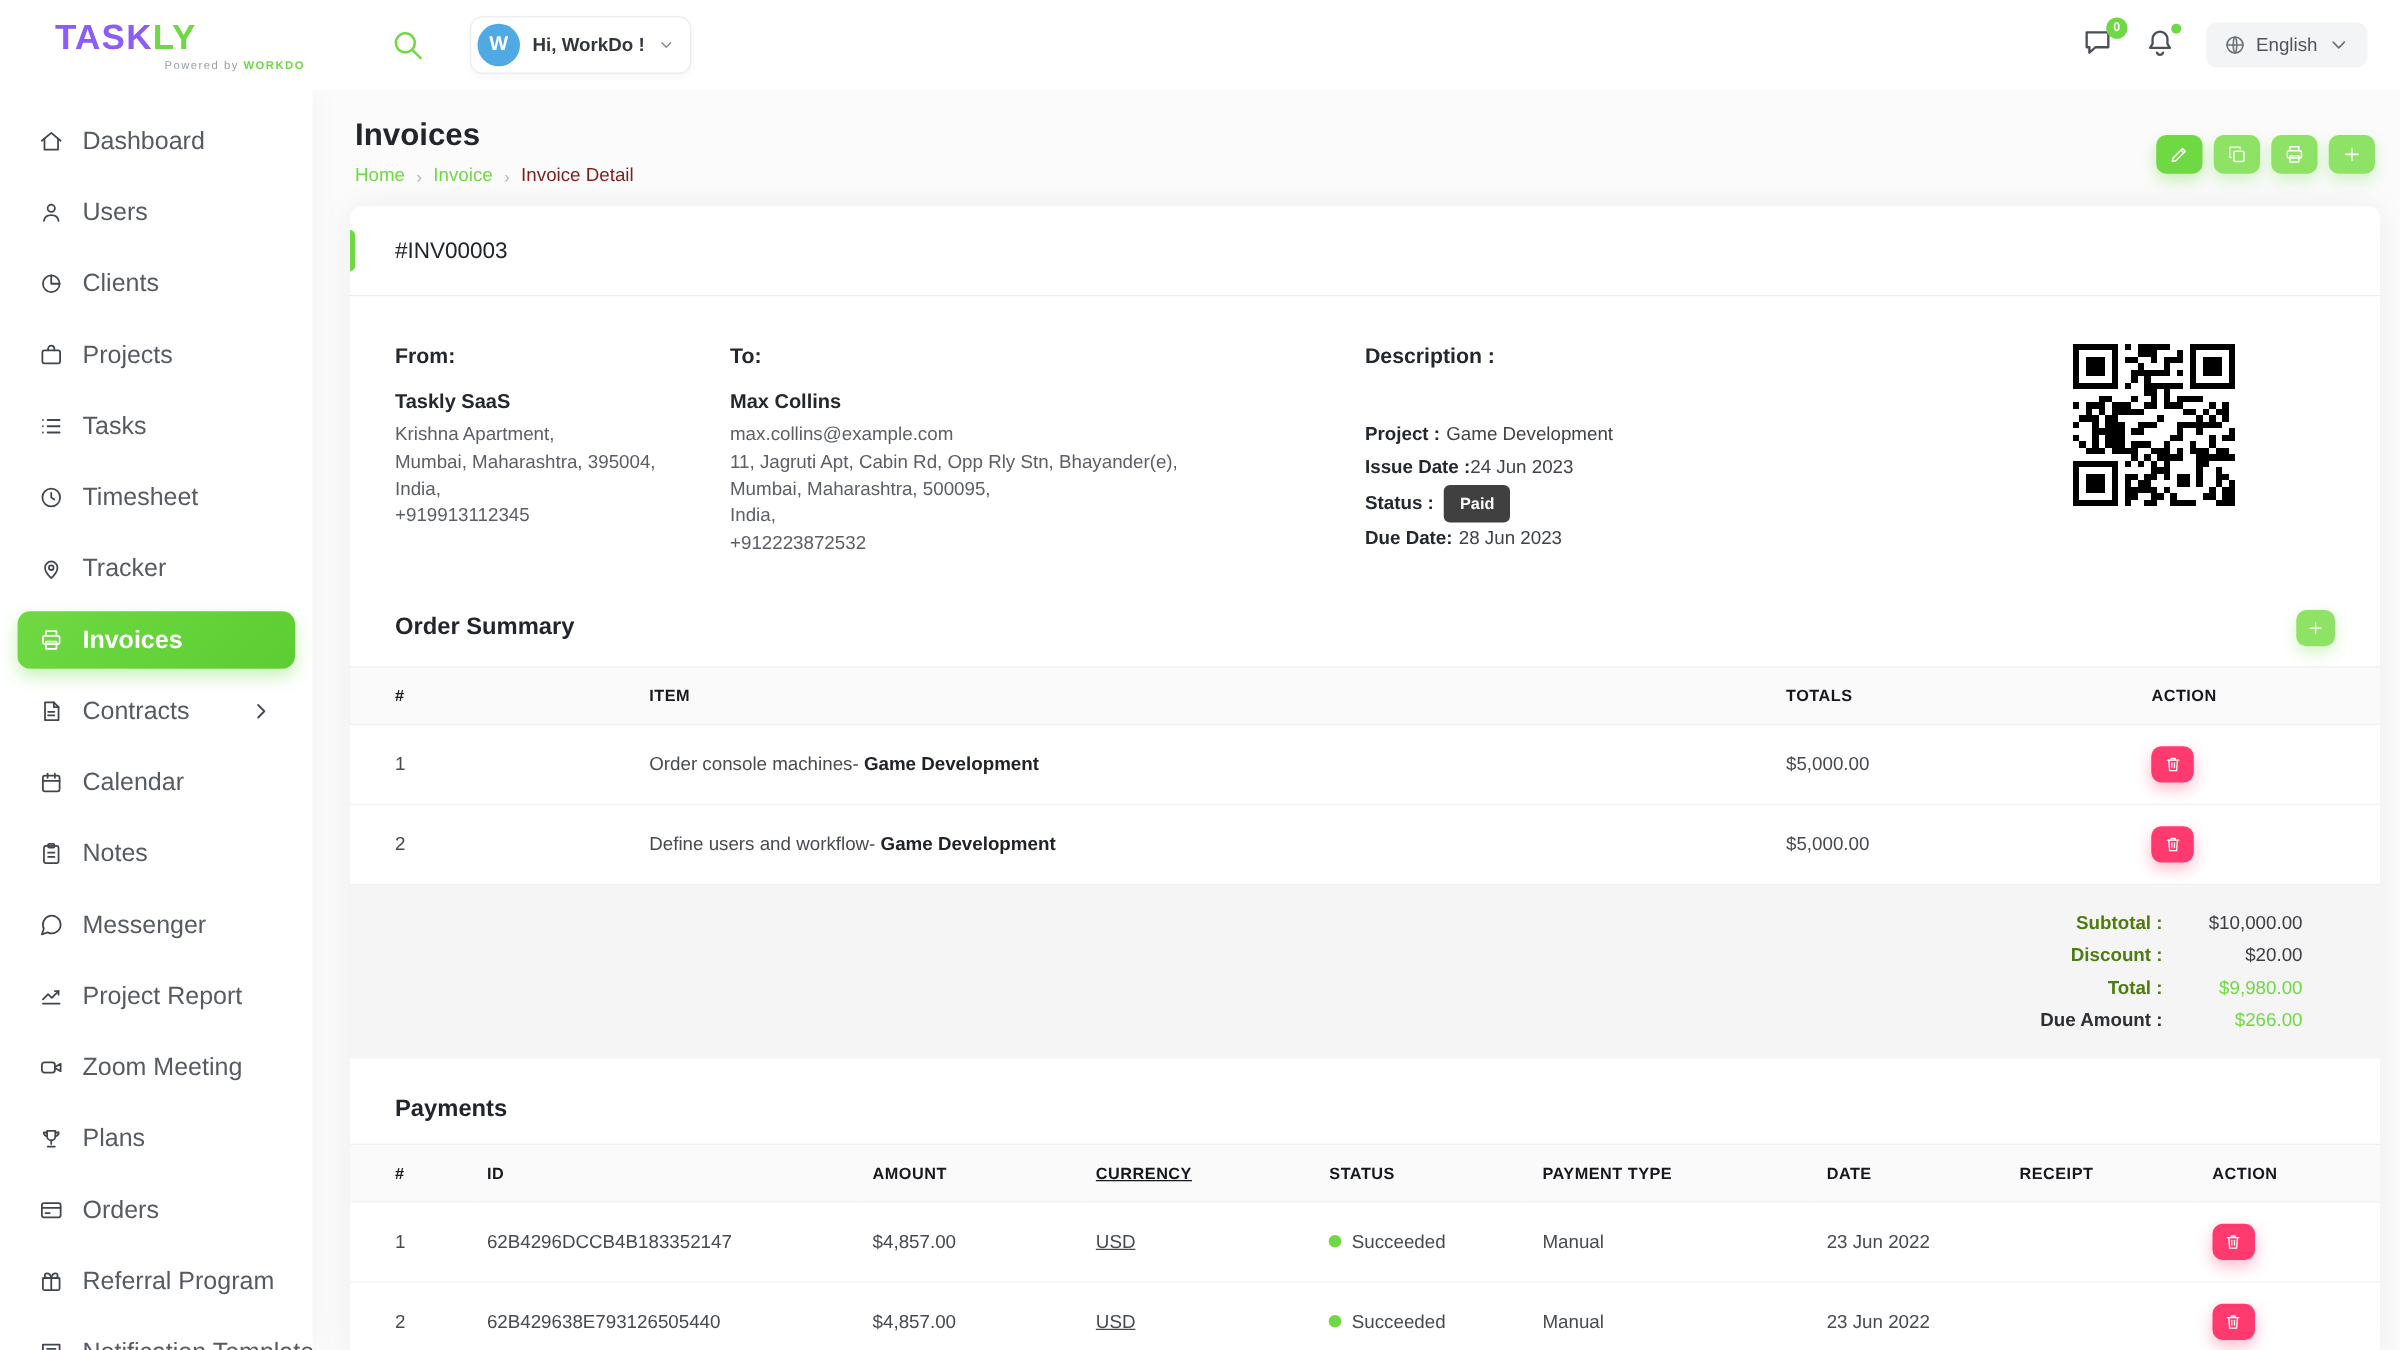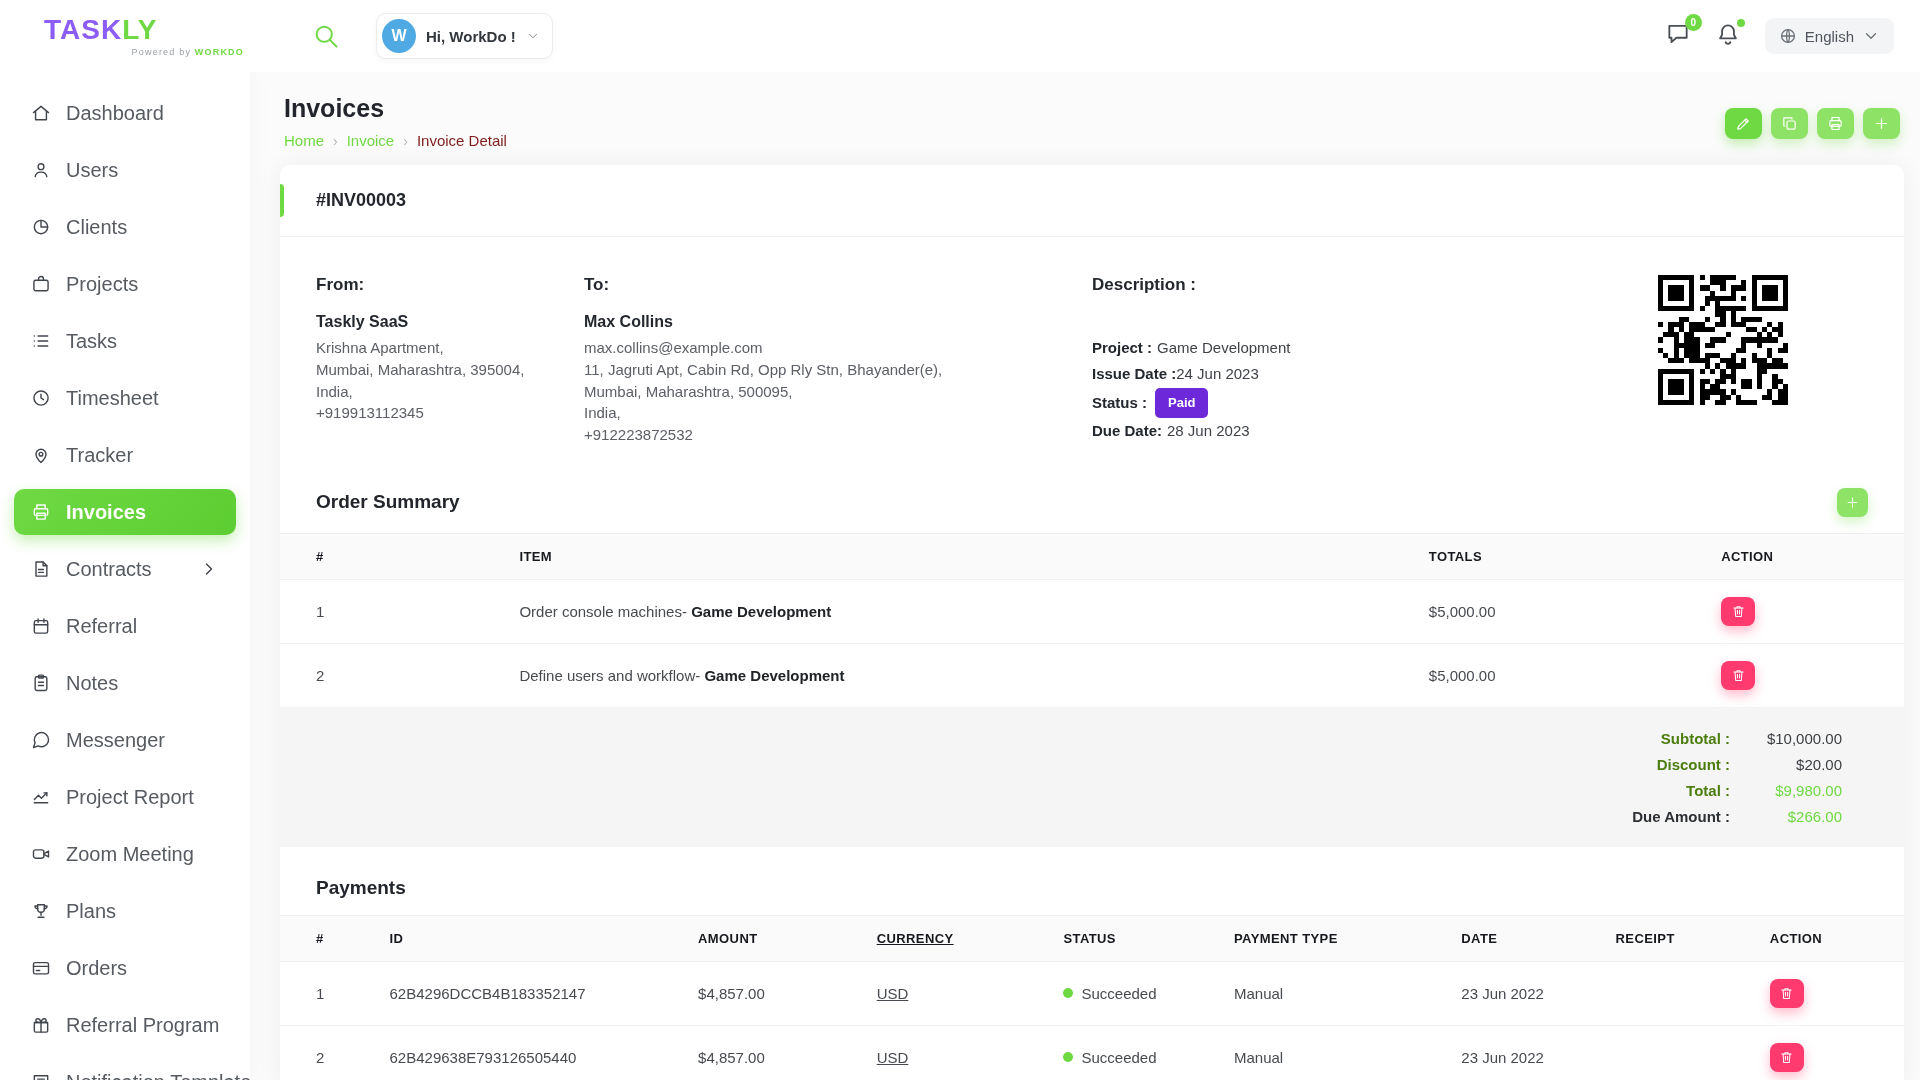--- a/index.html
+++ b/index.html
@@ -60,35 +60,35 @@
              display:flex; align-items:center; justify-content:center; }
   .act-btn .icon { width:17px; height:17px; }
   .btn-solid { background:#6fd943; box-shadow:0 5px 12px rgba(111,217,67,.4); }
   .btn-light { background:#8ee265; box-shadow:0 5px 12px rgba(111,217,67,.3); }
 
   
   .card { margin-top:16px; background:#fff; border-radius:10px; box-shadow:0 0 26px rgba(20,25,38,.06); overflow:hidden; }
   .card-head { position:relative; padding:25px 36px; border-bottom:1px solid #ededed; }
   .card-head::before { content:''; position:absolute; left:0; top:19px; bottom:19px; width:4px;
                        background:#6fd943; border-radius:0 4px 4px 0; }
-  .inv-number { font-size:18px; font-weight:700; color:#22262c; }
+  .inv-number { font-size:18px; font-weight:400; color:#22262c; }
 
   .addr-row { display:flex; padding:38px 36px 30px 36px; }
   .col-from { width:268px; }
   .col-to { width:508px; }
   .col-desc { flex:1; }
   .col-qr { width:132px; margin-right:78px; }
   .addr-heading { font-size:17px; font-weight:700; color:#23272e; margin-bottom:18px; }
   .addr-name { font-size:16px; font-weight:700; color:#23272e; margin-bottom:6px; }
   .addr-line { font-size:15px; color:#5c6066; line-height:1.45; }
   .desc-line { font-size:15px; color:#3f4348; line-height:1.75; display:flex; align-items:center; }
   .desc-label { font-weight:700; color:#23272e; }
   .desc-val { margin-left:5px; }
   .desc-gap { height:22px; }
-  .paid-badge { display:inline-block; margin-left:8px; background:#6d28d9; color:#fff; font-size:13px;
+  .paid-badge { display:inline-block; margin-left:8px; background:#404040; color:#fff; font-size:13px;
                 font-weight:600; padding:4px 13px; border-radius:5px; }
 
   .section-head { display:flex; justify-content:space-between; align-items:center; padding:12px 36px 16px 36px; }
   .section-title { font-size:19px; font-weight:700; color:#22262c; }
   .add-btn { width:31px; height:29px; border:none; border-radius:8px; background:#8ee265; color:#fff;
              cursor:pointer; display:flex; align-items:center; justify-content:center;
              box-shadow:0 5px 12px rgba(111,217,67,.3); }
   .add-btn .icon { width:15px; height:15px; }
 
   table { width:100%; border-collapse:collapse; }
@@ -272,21 +272,21 @@
         </svg>
       </span>
     </div>
   <div class="side-item">
       <span class="icon">
         <svg viewBox="0 0 24 24" fill="none" stroke="currentColor" stroke-width="1.7" stroke-linecap="round" stroke-linejoin="round">
           <rect x="4" y="5.5" width="16" height="15" rx="2"></rect>
           <path d="M4 10.5h16M8.5 3.5v4M15.5 3.5v4"></path>
         </svg>
       </span>
-      <span class="side-label">Referral</span>
+      <span class="side-label">Calendar</span>
     </div>
   <div class="side-item">
       <span class="icon">
         <svg viewBox="0 0 24 24" fill="none" stroke="currentColor" stroke-width="1.7" stroke-linecap="round" stroke-linejoin="round">
           <rect x="5" y="4.5" width="14" height="16.5" rx="2"></rect>
           <rect x="9" y="2.5" width="6" height="3.5" rx="1"></rect>
           <path d="M9 11h6M9 15h6"></path>
         </svg>
       </span>
       <span class="side-label">Notes</span>

